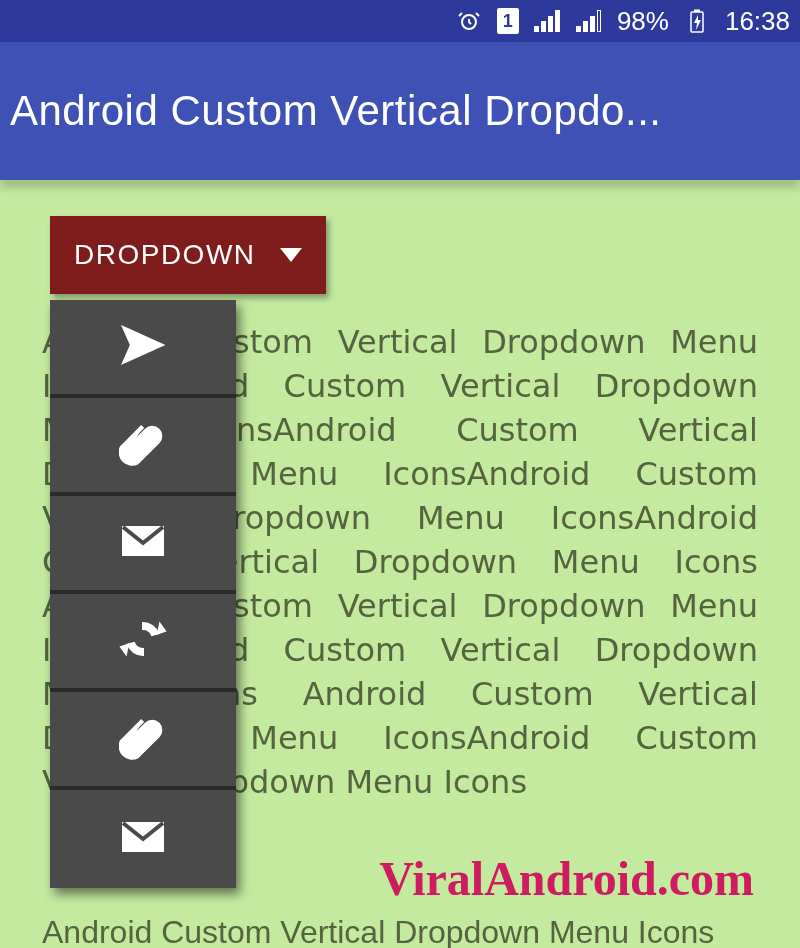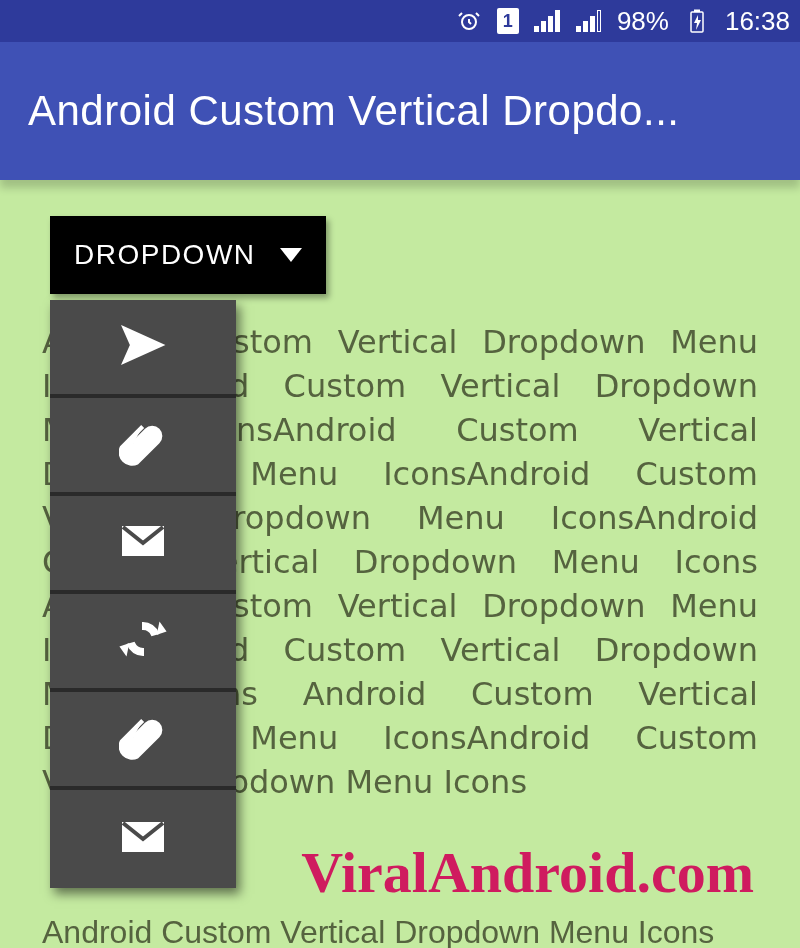--- a/index.html
+++ b/index.html
@@ -11,39 +11,39 @@
     width:100%; height:42px; background:#2e3a9b; color:#fff;
     display:flex; align-items:center; justify-content:flex-end;
     padding:0 10px; font-size:26px; gap:14px;
   }
   .status-bar .ico { display:inline-flex; align-items:center; justify-content:center; width:28px; height:28px; }
   .status-bar .txt { font-size:26px; }
 
   
   .app-bar {
     width:100%; height:138px; background:#3f51b5; color:#fff;
-    display:flex; align-items:center; padding:0 28px;
+    display:flex; align-items:center; padding:0 10px;
     box-shadow: 0 8px 8px rgba(0,0,0,.18);
     position:relative; z-index:2;
   }
   .app-bar .title {
     font-size:42px; font-weight:400; letter-spacing:.5px;
     white-space:nowrap; overflow:hidden; text-overflow:ellipsis;
     width:100%;
   }
 
   
   .content {
     width:100%; height:calc(948px - 42px - 138px);
     background:#c4eaa0; position:relative; padding:36px 30px 0 30px;
   }
 
   .dropdown-wrap { position:absolute; left:50px; top:36px; z-index:5; }
   .dropdown-btn {
-    width:276px; height:78px; background:#000000; color:#fff;
+    width:276px; height:78px; background:#7f1d1d; color:#fff;
     display:flex; align-items:center; justify-content:space-between;
     padding:0 24px; font-size:28px; letter-spacing:1.5px;
     box-shadow: 3px 4px 6px rgba(0,0,0,.35);
     cursor:pointer;
   }
   .dropdown-btn .caret { display:inline-block; }
   .dropdown-menu {
     margin-top:6px; background:#4a4a4a; width:186px;
     box-shadow: 4px 6px 10px rgba(0,0,0,.5);
   }
@@ -62,21 +62,21 @@
     font-family: "Segoe UI", "DejaVu Sans", Arial, sans-serif;
   }
 
   .body-text-2 {
     position:absolute; left:42px; top:730px; right:42px;
     color:#55633f; font-size:32px; line-height:44px;
   }
 
   .watermark {
     position:absolute; right:46px; bottom:42px;
-    color:#cf1b5f; font-size:58px; font-weight:bold;
+    color:#cf1b5f; font-size:48px; font-weight:bold;
     font-family: Georgia, "Times New Roman", serif;
   }
 
   
   .sigbars { display:inline-flex; align-items:flex-end; gap:2px; height:22px;}
   .sigbars span { width:5px; background:#fff; display:inline-block;}
 </style>
 </head>
 <body>
 <div class="screen">

